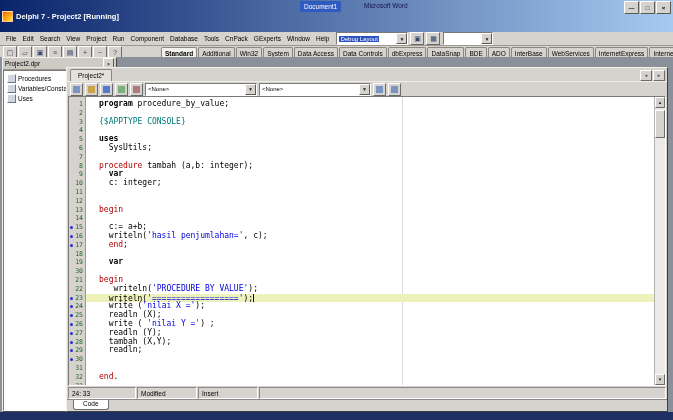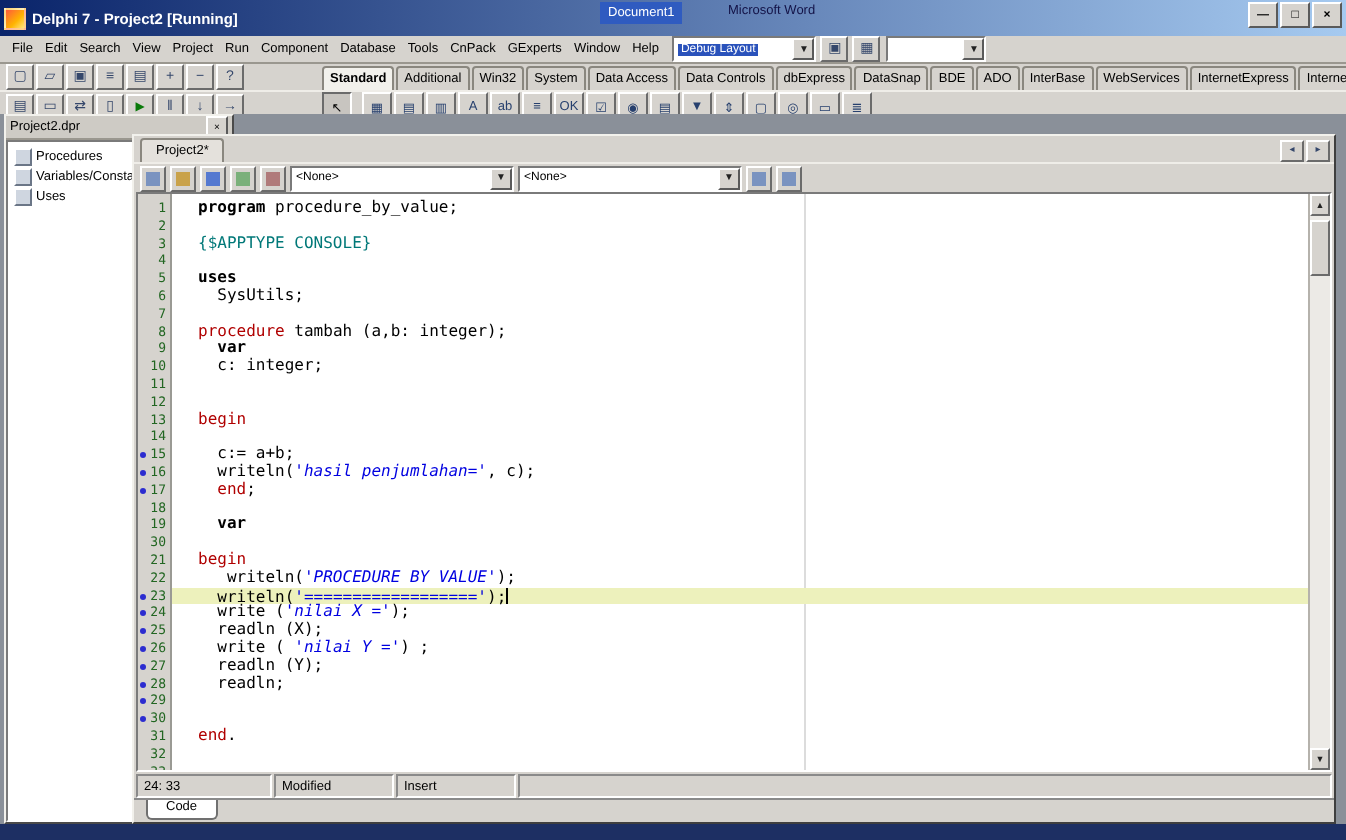--- a/index.html
+++ b/index.html
@@ -5,21 +5,21 @@
   html,body{margin:0;padding:0;}
   body{
     width:673px;height:420px;overflow:hidden;position:relative;
     font-family:"Liberation Sans",sans-serif;
     background:#8a9099;
     -webkit-font-smoothing:antialiased;
   }
   .chrome{position:absolute;top:0;left:0;right:0;background:#d6d3ce;}
   
   .titlebar{
-    height:18px;position:relative;display:flex;align-items:center;
+    height:32px;position:relative;display:flex;align-items:center;
     background:linear-gradient(to right,var(--tb1),var(--tb2));
     color:#fff;font-size:7.5px;font-weight:bold;padding-left:2px;
   }
   .app-icon{width:9px;height:9px;margin-right:3px;border:1px solid rgba(255,255,255,.5);
     background:linear-gradient(135deg,#ff5a3c,#ffb400 60%,#ffe680);}
   .bg-doc{position:absolute;left:300px;top:1px;height:11px;line-height:11px;
     background:#2f5bc0;color:#fff;font-weight:normal;font-size:6.5px;padding:0 4px;}
   .bg-app{position:absolute;left:364px;top:2px;color:#131347;font-weight:normal;font-size:6.5px;}
   .winbtns{position:absolute;right:2px;top:1px;display:flex;gap:1px;}
   .wb{width:13px;height:11px;background:#d6d3ce;border:1px solid;
@@ -97,21 +97,21 @@
   .gl{height:8.8px;position:relative;}
   .ln{position:absolute;right:2px;top:0;font:6.5px/8.8px "DejaVu Sans Mono",monospace;color:var(--ln);}
   .dot{position:absolute;left:1px;top:3px;width:3px;height:3px;border-radius:50%;background:#2c2cd0;}
   .ctext{flex:1;position:relative;padding-top:3px;overflow:hidden;}
   .mline{position:absolute;top:0;bottom:0;width:1px;background:#dcdcdc;}
   .cl{height:8.8px;font:8px/8.8px "DejaVu Sans Mono",monospace;white-space:pre;padding-left:13px;
     position:relative;color:#000;}
   .cl.cur{background:var(--curline);}
   .t-kw{font-weight:bold;color:#000;}
   .t-kwb{font-weight:normal;color:var(--kwb);}
-  .t-str{color:var(--str);font-style:italic;}
+  .t-str{color:var(--str);}
   .t-dir{color:var(--dir);}
   .caret{display:inline-block;width:1px;height:8px;background:#000;vertical-align:-1px;
     animation:blink 1s steps(1) infinite;}
   @keyframes blink{50%{opacity:0;}}
   .vscroll{width:10px;background:#eceae6;border-left:1px solid #b5b2ac;flex:none;
     display:flex;flex-direction:column;}
   .sbtn{height:9px;background:#d6d3ce;border:1px solid;border-color:#fff #6b6b6b #6b6b6b #fff;
     font-size:4.5px;display:flex;align-items:center;justify-content:center;color:#222;}
   .sthumb{height:26px;margin-top:2px;background:#d6d3ce;border:1px solid;
     border-color:#fff #6b6b6b #6b6b6b #fff;}
@@ -415,20 +415,21 @@
           <div class="cl"></div>
           <div class="cl"><span class="t-p">  </span><span class="t-kw">var</span></div>
           <div class="cl"></div>
           <div class="cl"><span class="t-kwb">begin</span></div>
           <div class="cl"><span class="t-p">   writeln(</span><span class="t-str">'PROCEDURE BY VALUE'</span><span class="t-p">);</span></div>
           <div class="cl cur"><span class="t-p">  writeln(</span><span class="t-str">'=================='</span><span class="t-p">);</span><span class="caret"></span></div>
           <div class="cl"><span class="t-p">  write (</span><span class="t-str">'nilai X ='</span><span class="t-p">);</span></div>
           <div class="cl"><span class="t-p">  readln (X);</span></div>
           <div class="cl"><span class="t-p">  write ( </span><span class="t-str">'nilai Y ='</span><span class="t-p">) ;</span></div>
           <div class="cl"><span class="t-p">  readln (Y);</span></div>
+          <div class="cl"><span class="t-p">  tambah (X,Y);</span></div>
           <div class="cl"><span class="t-p">  readln;</span></div>
           <div class="cl"></div>
           <div class="cl"></div>
           <div class="cl"><span class="t-kwb">end</span><span class="t-p">.</span></div>
         </div>
       <div class="vscroll">
         <span class="sbtn">▲</span>
         <span class="sthumb"></span>
         <span class="sbtn sbot">▼</span>
       </div>

